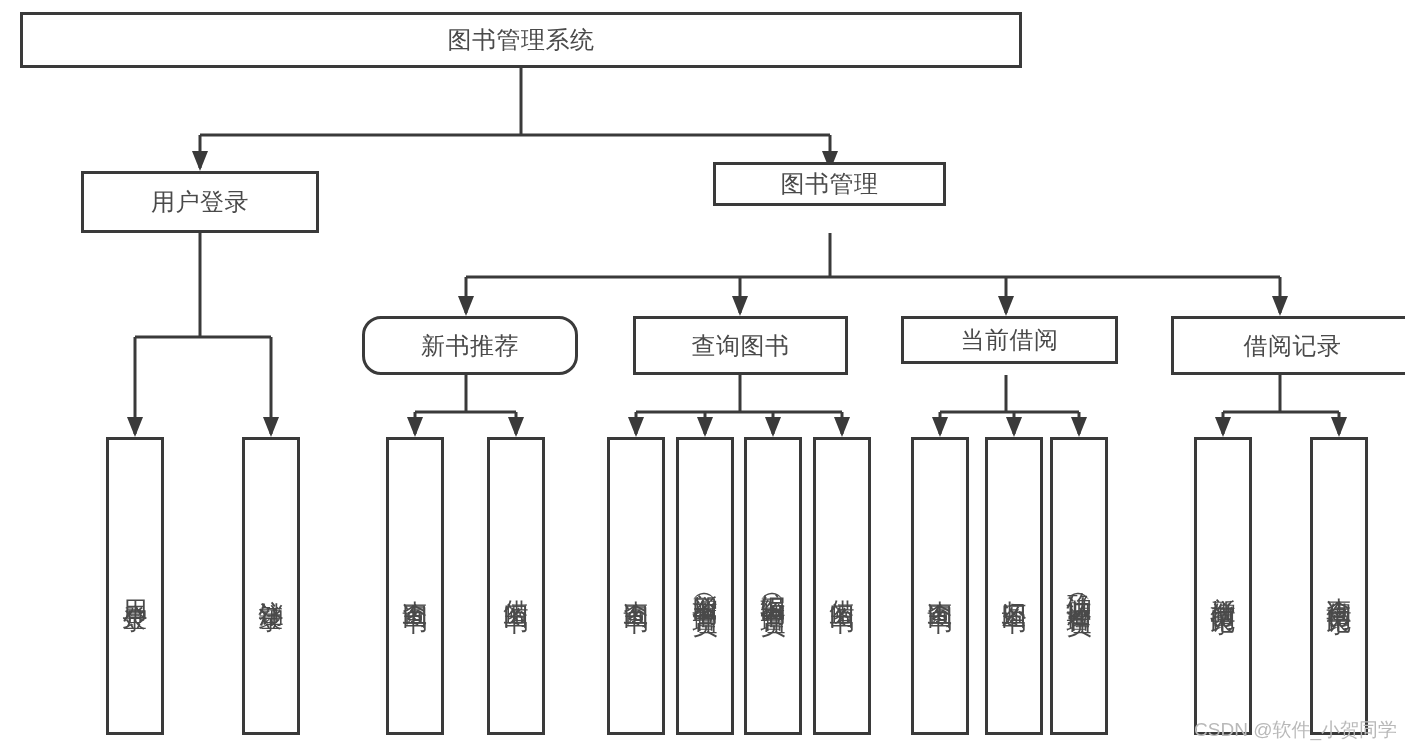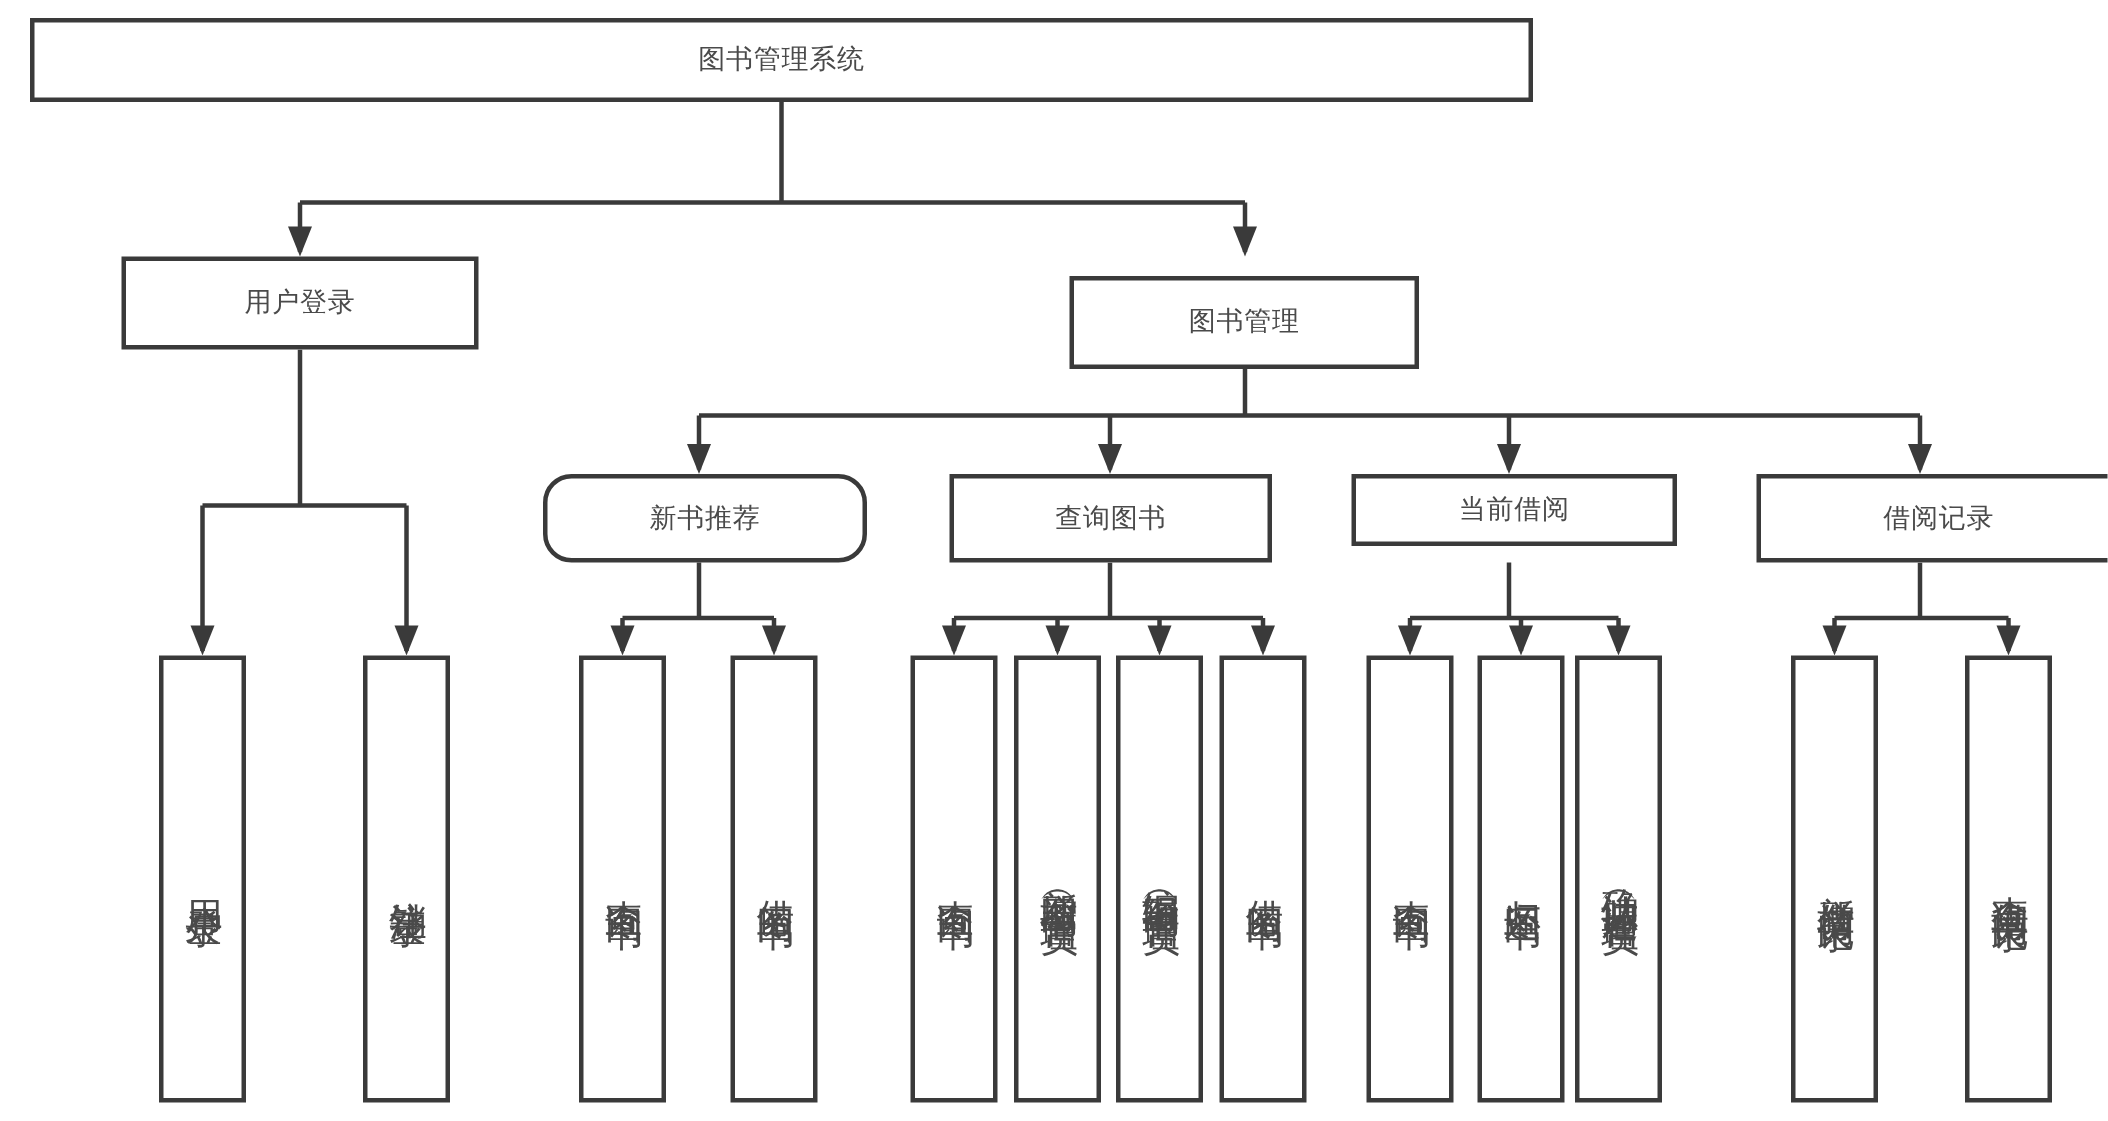--- a/index.html
+++ b/index.html
@@ -31,21 +31,21 @@
     justify-content: center;
   }
   .node-label {
     color: #4a4a4a;
     line-height: 1.08;
     text-align: center;
     letter-spacing: 0.5px;
     white-space: nowrap;
   }
   .node-label.horizontal {
-    font-size: 18px;
+    font-size: 24px;
   }
   .node-label.vertical {
     writing-mode: vertical-rl;
     text-orientation: upright;
     font-size: 25px;
     letter-spacing: 3px;
     white-space: normal;
   }
   .root-label {
     font-size: 25px;
@@ -134,21 +134,21 @@
       <polyline points="1339,412 1339,434" class="conn-line"></polyline>
       <polygon points="1331,417 1347,417 1339,437" class="conn-head"></polygon>
     </svg>
   <div id="node-layer">
       <div class="node-box" style="left: 20px; top: 12px; width: 1002px; height: 56px;">
         <span class="node-label horizontal root-label">图书管理系统</span>
       </div>
       <div class="node-box" style="left: 81px; top: 171px; width: 238px; height: 62px;">
         <span class="node-label horizontal">用户登录</span>
       </div>
-      <div class="node-box" style="left: 713px; top: 184px; width: 233px; height: 62px;">
+      <div class="node-box" style="left: 713px; top: 162px; width: 233px; height: 44px;">
         <span class="node-label horizontal">图书管理</span>
       </div>
       <div class="node-box" style="left: 362px; top: 316px; width: 216px; height: 59px; border-radius: 19px;">
         <span class="node-label horizontal">新书推荐</span>
       </div>
       <div class="node-box" style="left: 633px; top: 316px; width: 215px; height: 59px;">
         <span class="node-label horizontal">查询图书</span>
       </div>
       <div class="node-box" style="left: 901px; top: 316px; width: 217px; height: 48px;">
         <span class="node-label horizontal">当前借阅</span>
@@ -189,13 +189,14 @@
       <div class="node-box" style="left: 1050px; top: 437px; width: 58px; height: 298px;">
         <span class="node-label vertical">确认归还（管理员）</span>
       </div>
       <div class="node-box" style="left: 1194px; top: 437px; width: 58px; height: 298px;">
         <span class="node-label vertical">新增借阅记录</span>
       </div>
       <div class="node-box" style="left: 1310px; top: 437px; width: 58px; height: 298px;">
         <span class="node-label vertical">查询借阅记录</span>
       </div>
     </div>
+  <div class="watermark">CSDN @软件_小贺同学</div>
 </div>
 
 </body></html>

